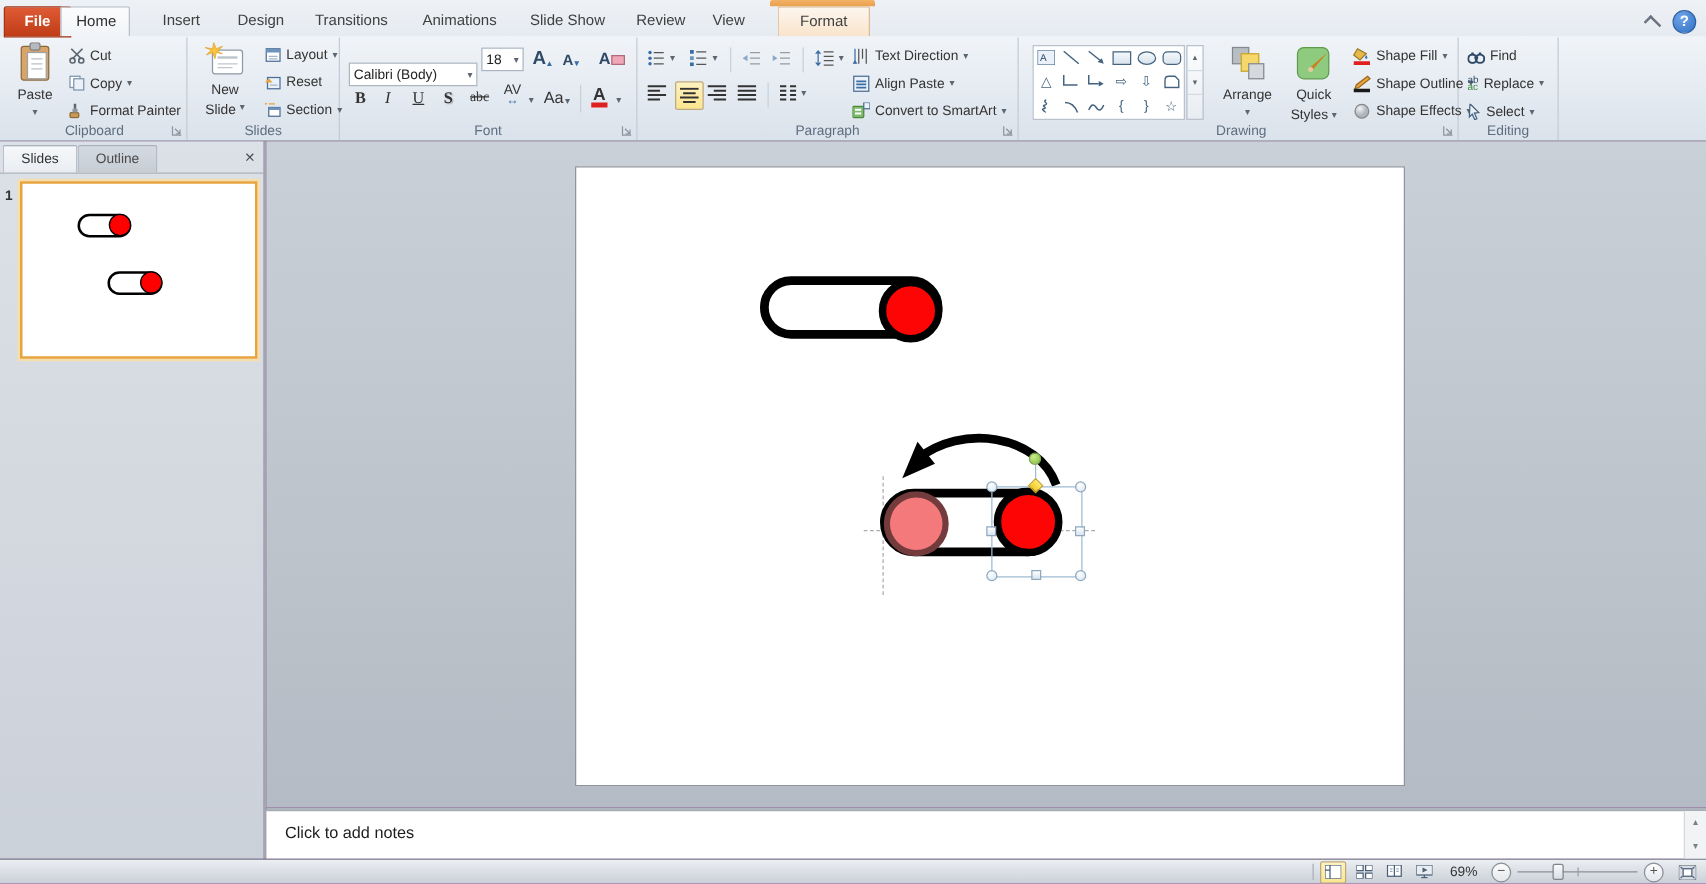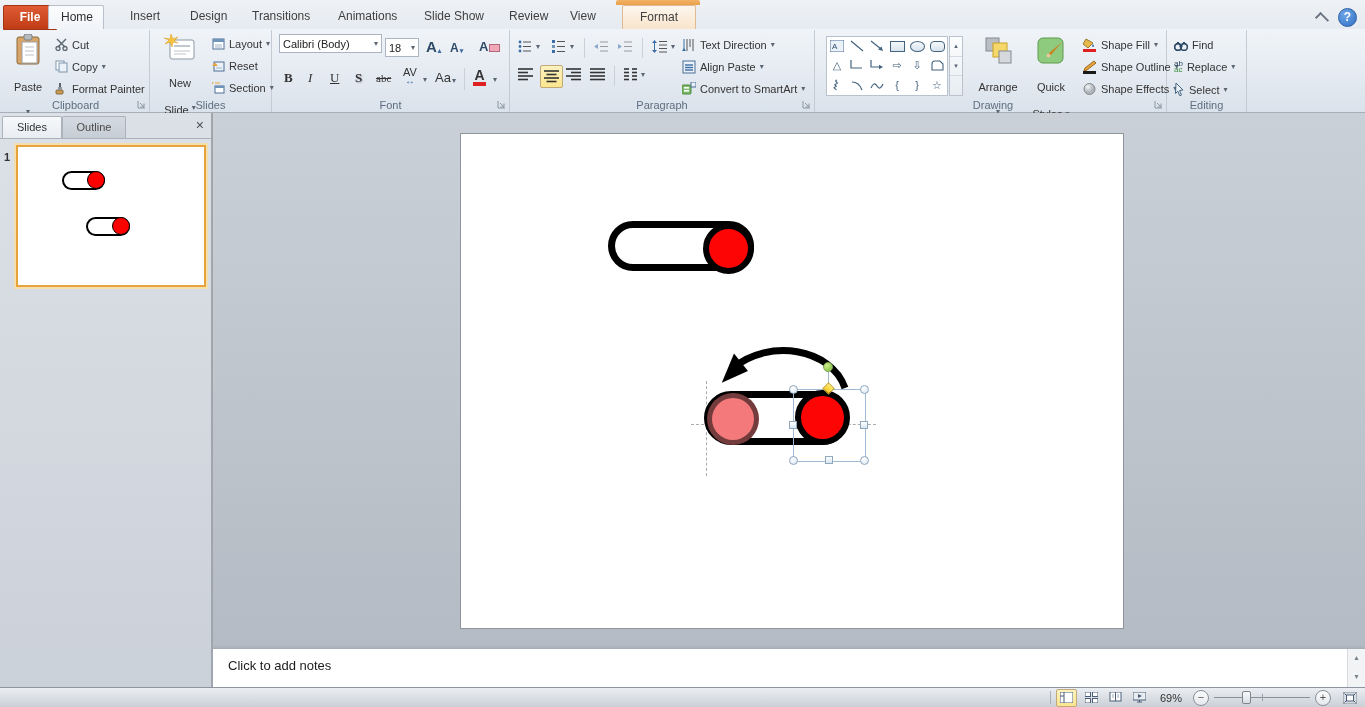--- a/index.html
+++ b/index.html
@@ -11,21 +11,21 @@
   .tab.active{background:linear-gradient(#FBFCFD,#F1F4F8);border:1px solid #B9C0C9;border-bottom:none;color:#2d2d2d}
   .tab.file{background:linear-gradient(#DE5B35,#C03C17);color:#fff;border:1px solid #A33313;font-weight:bold}
   .tab.ctx{background:linear-gradient(#FDF6EE,#F9E4CB);border:1px solid #E0BA90;border-bottom:none}
   .ctxstrip{position:absolute;left:616px;top:0;width:84px;height:5px;background:linear-gradient(#F3B267,#E9A14B);border-radius:2px 2px 0 0}
   .rb-right{position:absolute;right:8px;top:8px;display:flex;gap:10px;align-items:center}
   .chev{width:10px;height:6px;border-left:2px solid #6b7480;border-top:2px solid #6b7480;transform:rotate(45deg);margin-top:3px}
   .helpbtn{width:17px;height:17px;border-radius:50%;background:radial-gradient(circle at 35% 30%,#6FA6E8,#2F6FC4);color:#fff;font-size:12px;font-weight:bold;text-align:center;line-height:17px;border:1px solid #2B5EA4}
   .grp{position:absolute;top:30px;height:82px;border-right:1px solid #C4CBD4;box-sizing:border-box}
   .grp-label{position:absolute;bottom:1px;left:0;width:100%;text-align:center;font-size:11px;color:#5E6E80}
   .launcher{position:absolute;right:2px;bottom:2px;width:11px;height:11px;opacity:.8}
-  .bigbtn{position:absolute;display:flex;flex-direction:column;align-items:center;font-size:11px;color:#333;gap:15px;cursor:default}
+  .bigbtn{position:absolute;display:flex;flex-direction:column;align-items:center;font-size:11px;color:#333;gap:4px;cursor:default}
   .smbtn{position:absolute;display:flex;align-items:center;gap:4px;font-size:11px;color:#333;white-space:nowrap;cursor:default}
   .dd{font-size:8px;color:#5b6673;line-height:1}
   .combo{position:absolute;height:19px;background:#fff;border:1px solid #ABB5C1;font-size:11px;color:#222;display:flex;align-items:center;padding:0 3px;justify-content:space-between;box-sizing:border-box}
   .fbtn{position:absolute;font-size:13px;color:#333;display:flex;align-items:flex-end;gap:1px;cursor:default}
   .hl{background:linear-gradient(#FDF2C0,#FBE58E);border:1px solid #C2A978;border-radius:2px}
   .ic{position:relative;display:inline-block}
   .vsep{position:absolute;width:1px;background:#C9D0D8;top:6px}
   
   .gallery{position:absolute;left:6px;top:6px;width:122px;height:60px;background:#fff;border:1px solid #B9C2CD;display:grid;grid-template-columns:repeat(6,1fr);box-sizing:border-box}
   .gcell{display:flex;align-items:center;justify-content:center;font-size:11px;color:#44637F}
@@ -195,21 +195,21 @@
               <line x1="3" y1="1" x2="8" y2="1" stroke="#E8A33D"></line>
             </svg>
         </span>
         <span>Section</span>
         <span class="dd">▾</span>
       </div>
       <div class="grp-label">Slides</div>
     </div>
 
     <div class="grp" style="left:272px;width:238px">
-      <div class="combo" style="left:7px;top:4px;width:103px">
+      <div class="combo" style="left:7px;top:20px;width:103px">
         <span>Calibri (Body)</span>
         <span class="dd">▾</span>
       </div>
       <div class="combo" style="left:113px;top:8px;width:34px">
         <span>18</span>
         <span class="dd">▾</span>
       </div>
       <div class="fbtn" style="left:154px;top:8px;font-size:15px;font-weight:bold;color:#2E4A66">
         <span>A</span>
           <span style="font-size:7px;color:#3B6EA5">▴</span>

